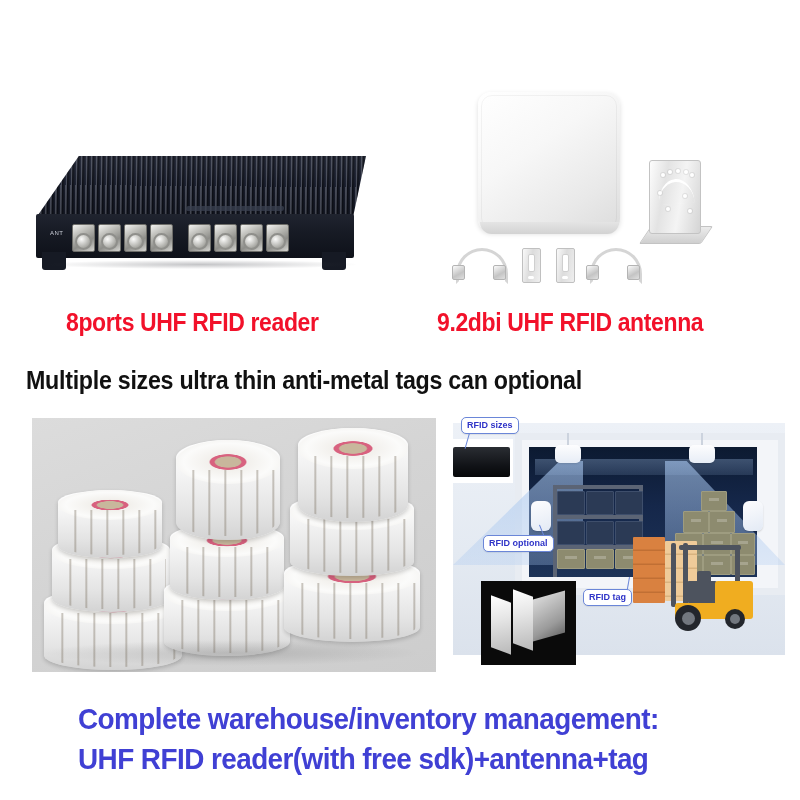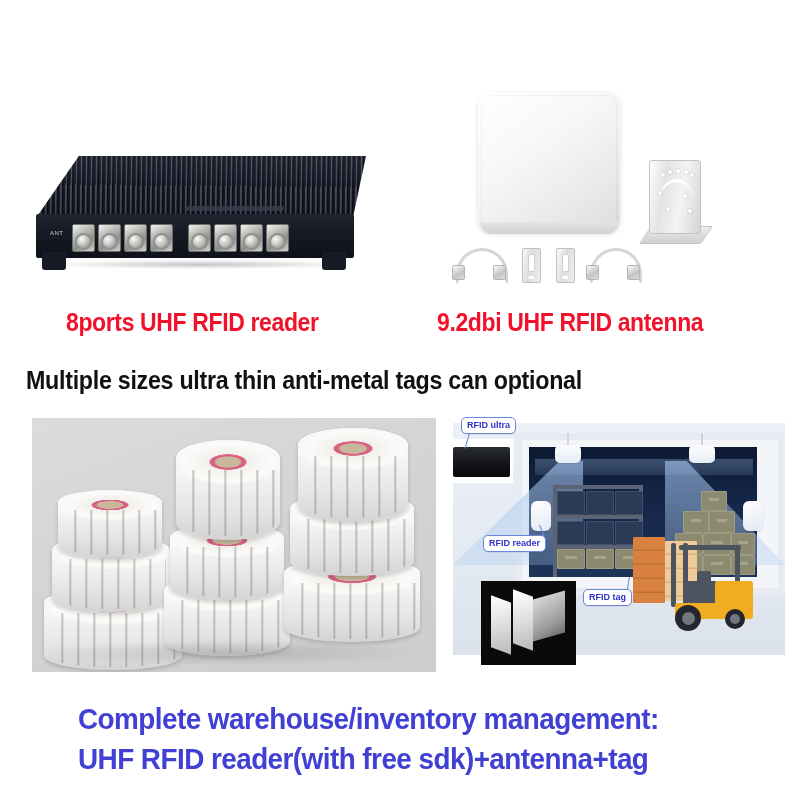--- a/index.html
+++ b/index.html
@@ -686,24 +686,24 @@
     </div>
 
     <div class="inset-tag">
       <div class="tag-slab" style="left:10px; top:18px; width:20px; height:52px; transform:skewY(20deg);"></div>
       <div class="tag-slab" style="left:32px; top:12px; width:20px; height:54px; transform:skewY(20deg);"></div>
       <div class="tag-slab" style="left:52px; top:14px; width:32px; height:42px; transform:skewY(-16deg);
                   background:linear-gradient(160deg,#d8d8d8 0%,#9a9a9a 70%,#6e6e6e 100%);"></div>
     </div>
 
     <div class="callout-lead" style="left:26px; top:18px; width:1px; height:16px; transform:rotate(16deg);"></div>
-    <div class="callout" style="left:18px; top:2px;">RFID ultra</div>
+    <div class="callout" style="left:18px; top:2px;">RFID sizes</div>
 
     <div class="callout-lead" style="left:96px; top:110px; width:1px; height:14px; transform:rotate(-22deg);"></div>
-    <div class="callout" style="left:40px; top:120px;">RFID reader</div>
+    <div class="callout" style="left:40px; top:120px;">RFID optional</div>
 
     <div class="callout-lead" style="left:186px; top:162px; width:1px; height:14px; transform:rotate(10deg);"></div>
     <div class="callout" style="left:140px; top:174px;">RFID tag</div>
   </div>
 
   <div class="footer-blue" style="top:702px;">Complete warehouse/inventory management:</div>
   <div class="footer-blue" style="top:742px;">UHF RFID reader(with free sdk)+antenna+tag</div>
 
 </div>
 

